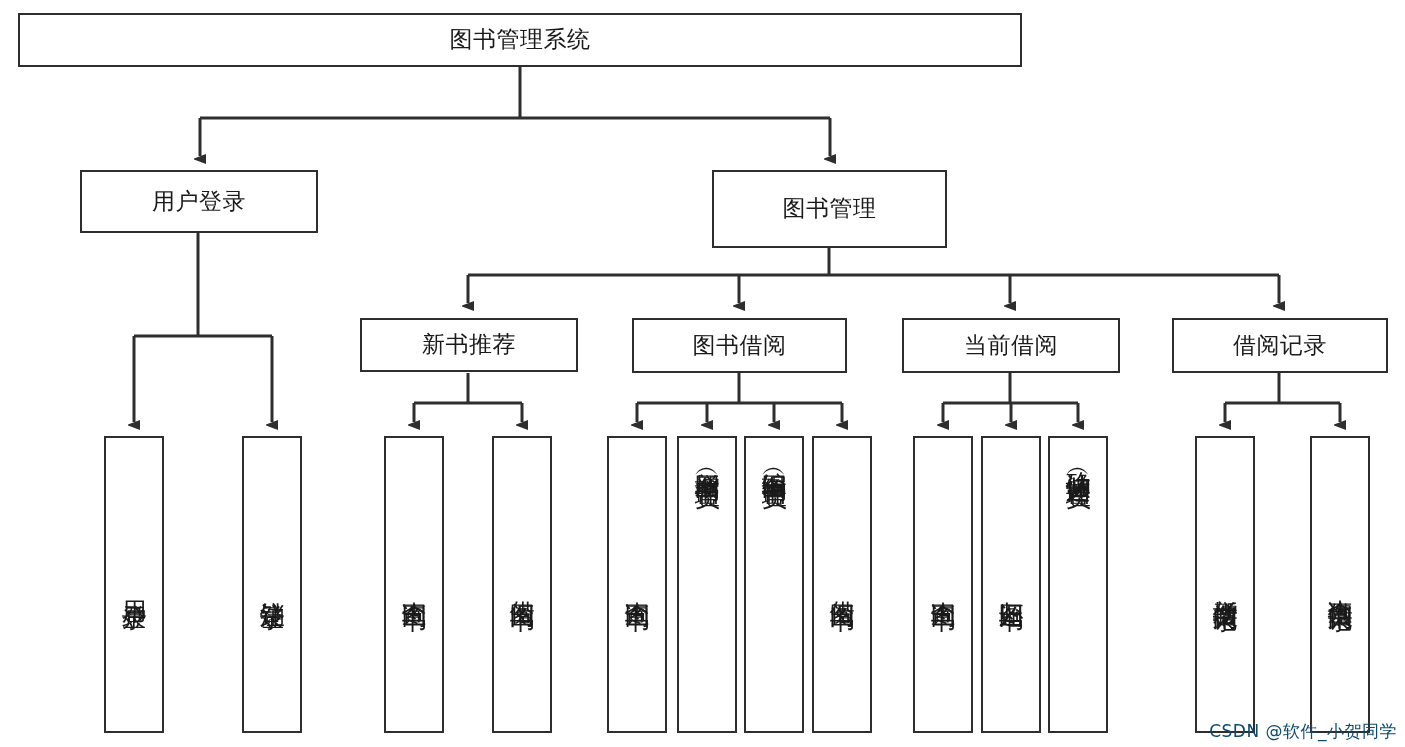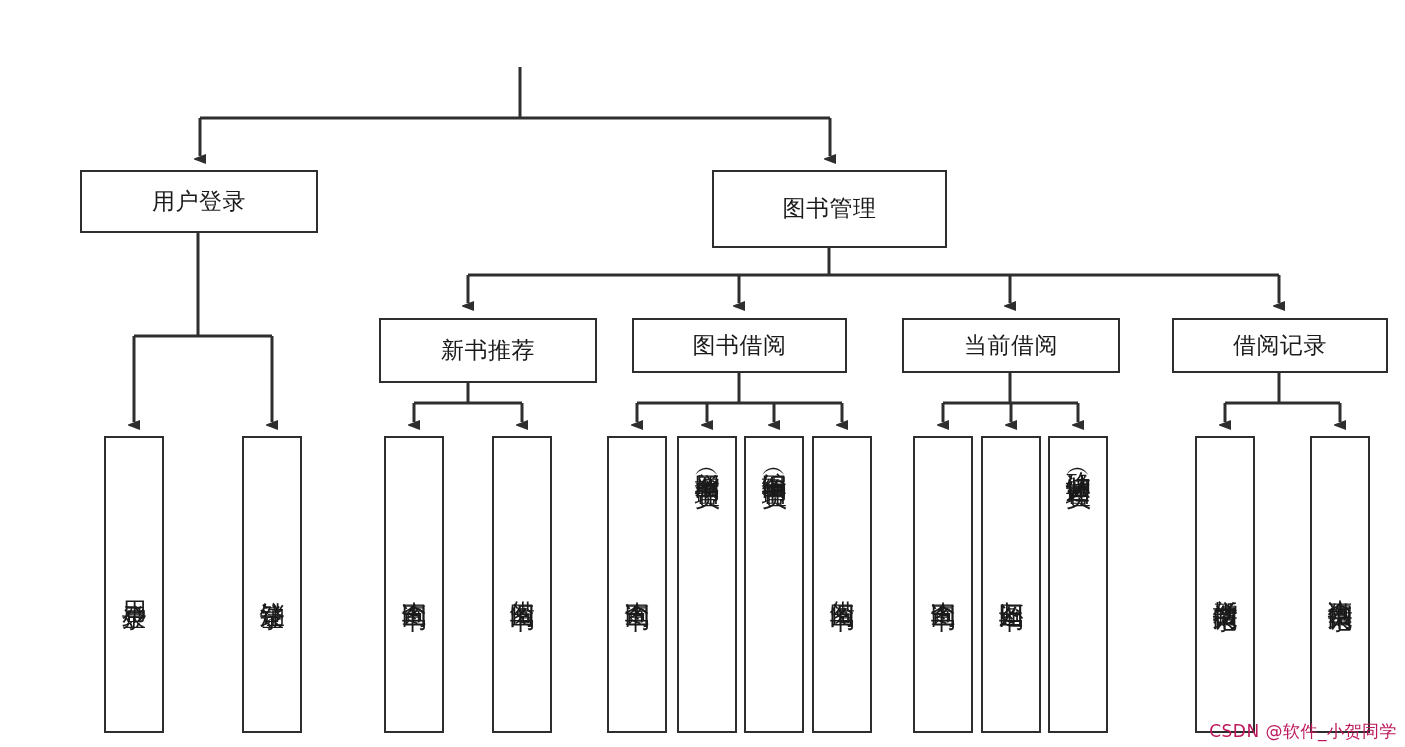--- a/index.html
+++ b/index.html
@@ -49,21 +49,21 @@
     line-height:1.02;
     letter-spacing:2px;
     white-space:nowrap;
   }
   .v-node.center{align-items:center;padding-top:0;}
 
   #watermark{
     position:absolute;
     right:8px;bottom:4px;
     font-size:17px;
-    color:#be185d;
+    color:#0c4a6e;
     letter-spacing:0.5px;
     white-space:nowrap;
   }
 </style>
 </head>
 <body>
 
 <div id="canvas">
 
   <svg class="connectors" viewBox="0 0 1405 747" xmlns="http://www.w3.org/2000/svg">
@@ -109,29 +109,32 @@
       <path d="M1011,403 L1011,422" marker-end="url(#arrow)"></path>
       <path d="M1078,403 L1078,422" marker-end="url(#arrow)"></path>
 
       <path d="M1279,373 L1279,403"></path>
       <path d="M1225,403 L1340,403"></path>
       <path d="M1225,403 L1225,422" marker-end="url(#arrow)"></path>
       <path d="M1340,403 L1340,422" marker-end="url(#arrow)"></path>
     </g>
   </svg>
 
+  <div class="node h-node" id="root" style="left:18px;top:13px;width:1004px;height:54px;">
+    <span class="lbl">图书管理系统</span>
+  </div>
 
   <div class="node h-node" style="left:80px;top:170px;width:238px;height:63px;">
     <span class="lbl">用户登录</span>
   </div>
   <div class="node h-node" style="left:712px;top:170px;width:235px;height:78px;">
     <span class="lbl">图书管理</span>
   </div>
 
-  <div class="node h-node" style="left:379px;top:318px;width:218px;height:65px;">
+  <div class="node h-node" style="left:360px;top:318px;width:218px;height:54px;">
     <span class="lbl">新书推荐</span>
   </div>
   <div class="node h-node" style="left:632px;top:318px;width:215px;height:55px;align-items:center;">
     <span class="lbl">图书借阅</span>
   </div>
   <div class="node h-node" style="left:1172px;top:318px;width:216px;height:55px;">
     <span class="lbl">借阅记录</span>
   </div>
   <div class="node h-node" style="left:902px;top:318px;width:218px;height:55px;">
     <span class="lbl">当前借阅</span>

